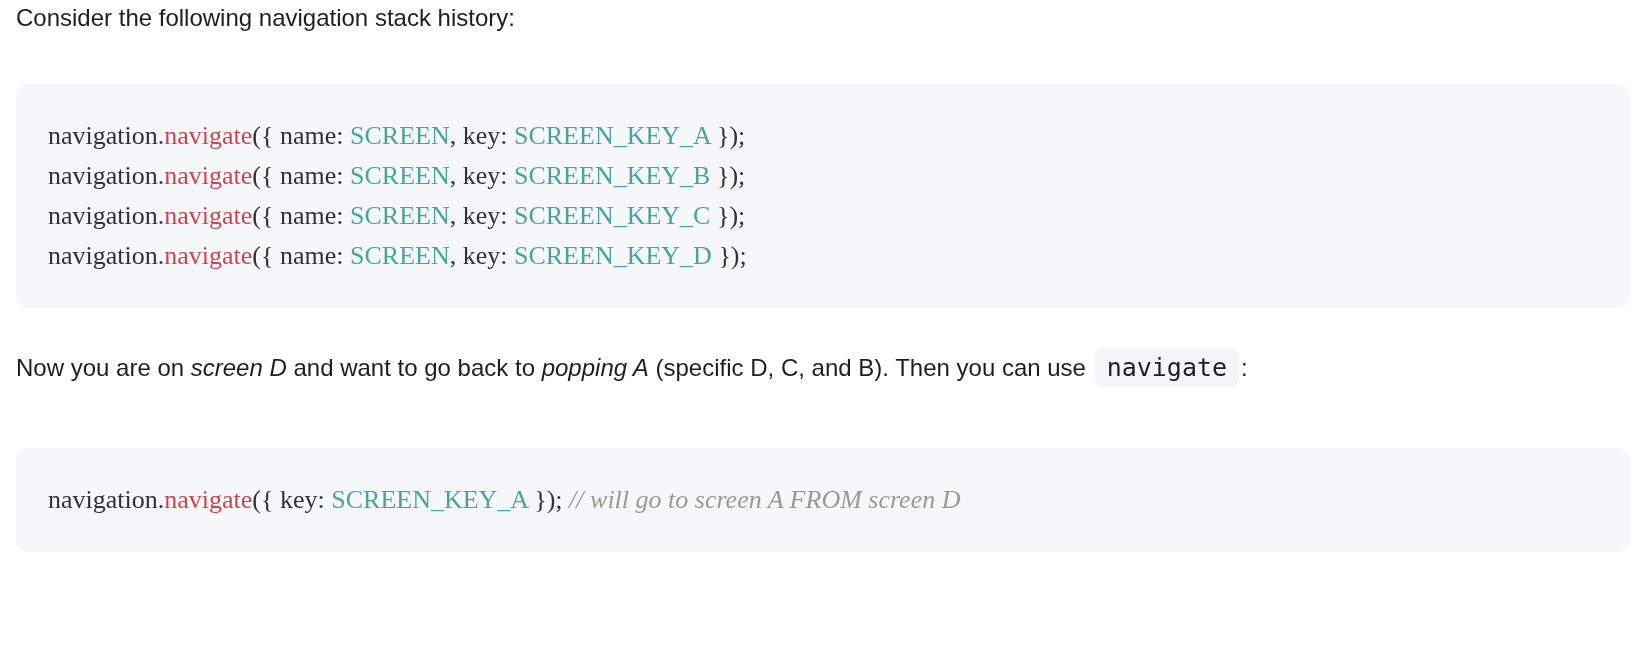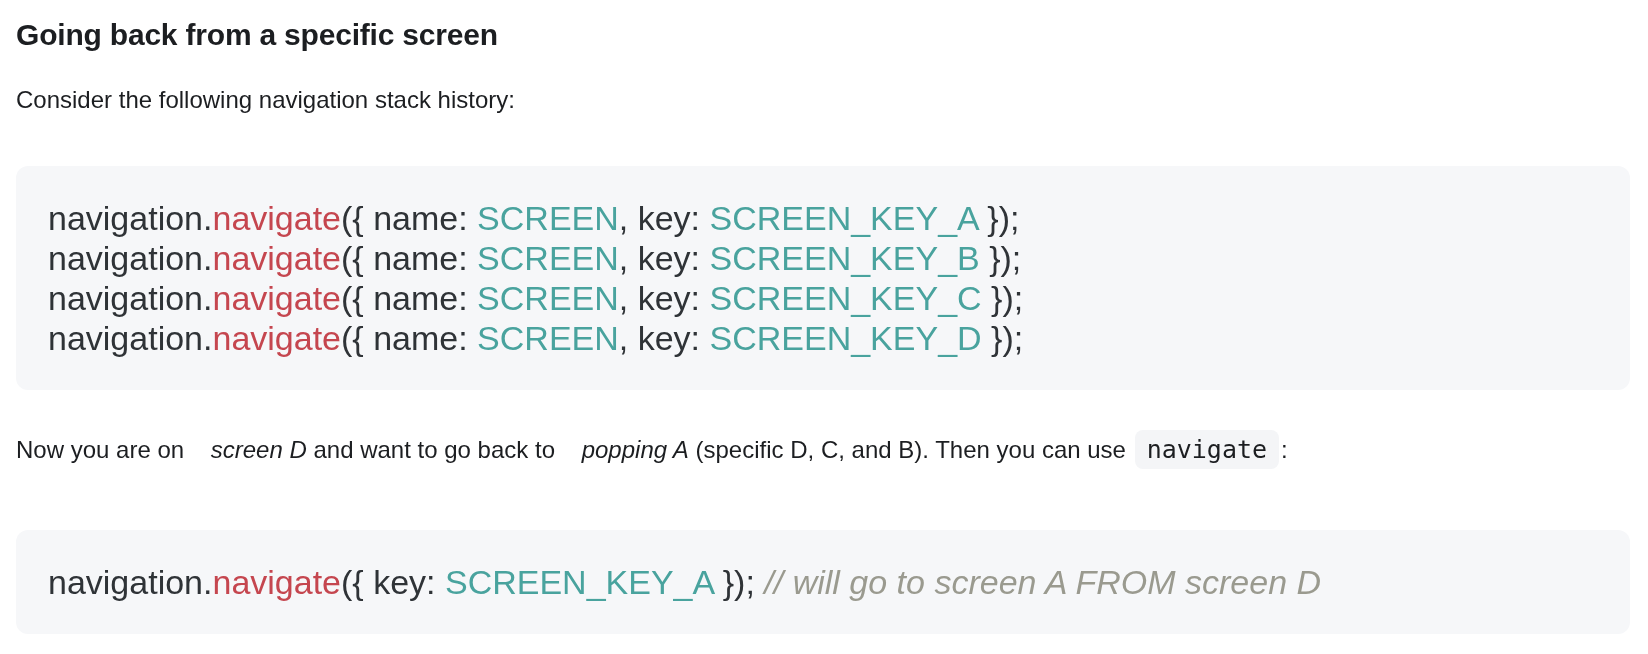--- a/index.html
+++ b/index.html
@@ -30,55 +30,54 @@
     margin: 0 0 48px 0;
     font-size: 24px;
     line-height: 36px;
     color: var(--text, #1c1e21);
   }
   .para-rich {
     margin: 36px 0 56px 0;
     font-size: 24px;
     line-height: 48px;
   }
-  .seg-em { font-style: italic; margin-left: 20px; }
+  .seg-em { font-style: italic; }
   .seg-code {
     font-family: "DejaVu Sans Mono", "Liberation Mono", monospace;
     font-size: 25px;
     background: var(--inline-code-bg, #f4f5f7);
     border-radius: 8px;
     padding: 5px 12px;
     margin: 0 2px;
     white-space: nowrap;
   }
   .code-block {
     background: var(--code-bg, #f6f7f9);
     border-radius: 12px;
     padding: 32px;
     margin: 0 0 36px 0;
-    font-family: Liberation Sans, sans-serif;
-    font-size: 34px;
+    font-family: Liberation Serif, serif;
+    font-size: 26px;
     line-height: 40px;
     color: var(--code-text, #2f3337);
     white-space: pre;
     overflow: hidden;
   }
   .code-block.last { margin-bottom: 0; }
   .code-line { white-space: pre; }
   .tok-plain    { color: var(--code-text, #2f3337); }
   .tok-function { color: var(--function-red, #c5464f); }
   .tok-variable { color: var(--variable-teal, #49a39e); }
   .tok-comment  { color: var(--comment-gray, #9a9a8f); font-style: italic; text-align: center; }
 </style>
 </head>
 <body>
 
 <div class="article">
 
-  <h3 class="section-heading">Going back from a specific screen</h3>
 
   <p class="para">Consider the following navigation stack history:</p>
 
   <pre class="code-block"><div class="code-line"><span class="tok-plain">navigation.</span><span class="tok-function">navigate</span><span class="tok-plain">({ name: </span><span class="tok-variable">SCREEN</span><span class="tok-plain">, key: </span><span class="tok-variable">SCREEN_KEY_A</span><span class="tok-plain"> });</span></div><div class="code-line"><span class="tok-plain">navigation.</span><span class="tok-function">navigate</span><span class="tok-plain">({ name: </span><span class="tok-variable">SCREEN</span><span class="tok-plain">, key: </span><span class="tok-variable">SCREEN_KEY_B</span><span class="tok-plain"> });</span></div><div class="code-line"><span class="tok-plain">navigation.</span><span class="tok-function">navigate</span><span class="tok-plain">({ name: </span><span class="tok-variable">SCREEN</span><span class="tok-plain">, key: </span><span class="tok-variable">SCREEN_KEY_C</span><span class="tok-plain"> });</span></div><div class="code-line"><span class="tok-plain">navigation.</span><span class="tok-function">navigate</span><span class="tok-plain">({ name: </span><span class="tok-variable">SCREEN</span><span class="tok-plain">, key: </span><span class="tok-variable">SCREEN_KEY_D</span><span class="tok-plain"> });</span></div></pre>
 
   <p class="para-rich"><span class="seg-plain">Now you are on </span><span class="seg-em">screen D</span><span class="seg-plain"> and want to go back to </span><span class="seg-em">popping A</span><span class="seg-plain"> (specific D, C, and B). Then you can use </span><span class="seg-code">navigate</span><span class="seg-plain">:</span></p>
 
   <pre class="code-block last"><div class="code-line"><span class="tok-plain">navigation.</span><span class="tok-function">navigate</span><span class="tok-plain">({ key: </span><span class="tok-variable">SCREEN_KEY_A</span><span class="tok-plain"> }); </span><span class="tok-comment">// will go to screen A FROM screen D</span></div></pre>
 
 </div>

